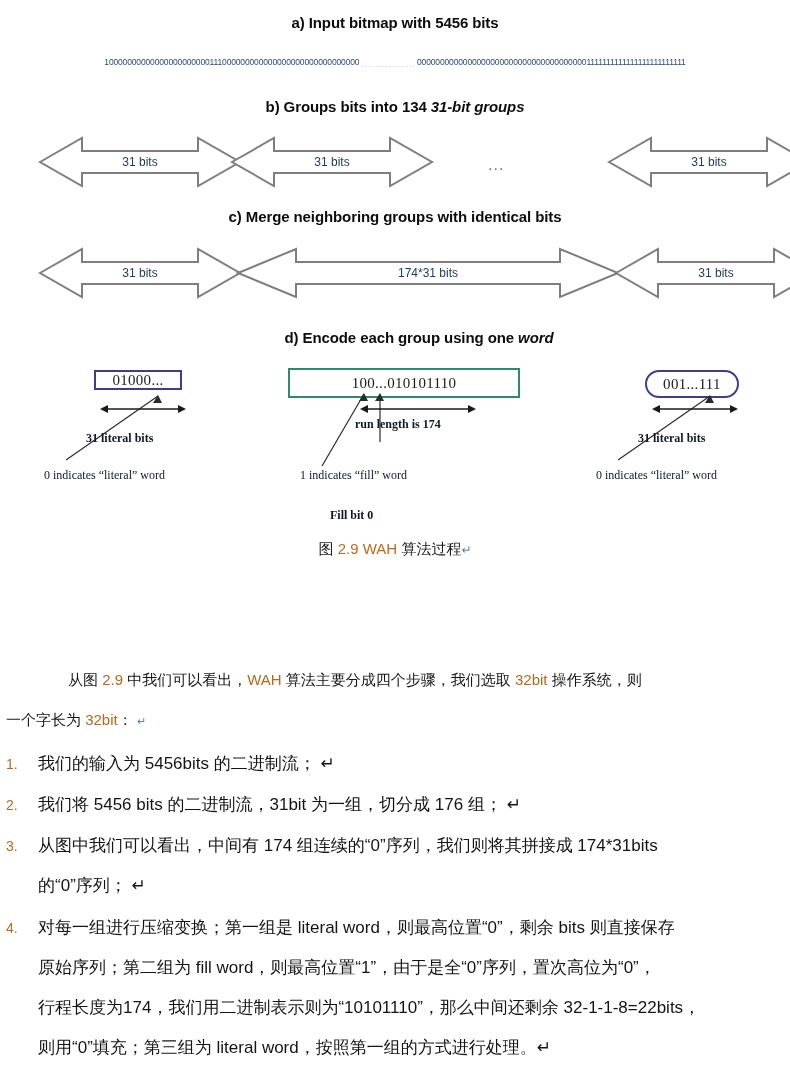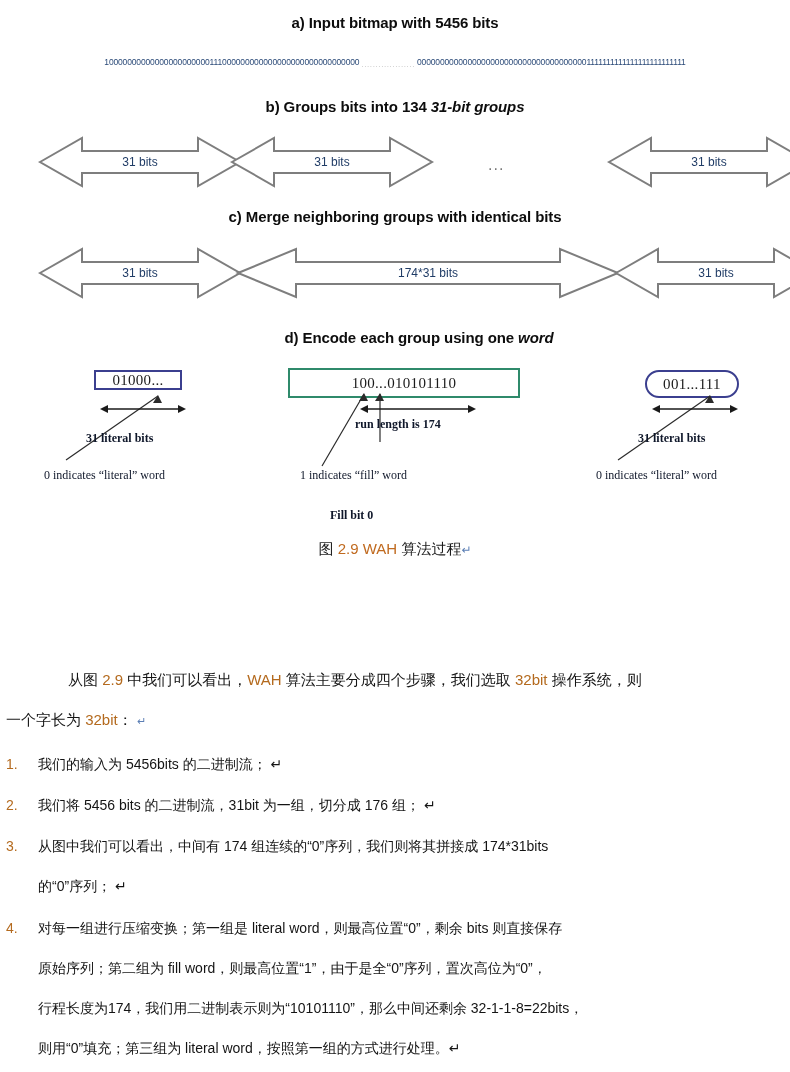--- a/index.html
+++ b/index.html
@@ -171,21 +171,21 @@
     width: 32px;
     flex: 0 0 32px;
     font-family: "Liberation Sans", sans-serif;
     font-size: 14px;
     color: #b46a1e;
     line-height: 40px;
   }
   .list-body {
     flex: 1 1 auto;
     font-family: "Liberation Sans", sans-serif;
-    font-size: 14px;
+    font-size: 17px;
     line-height: 40px;
     color: #141414;
   }
 </style>
 </head>
 <body>
 
 <div id="figure">
 
   <div class="fig-heading" style="top:14px;">a) Input bitmap with 5456 bits</div>

